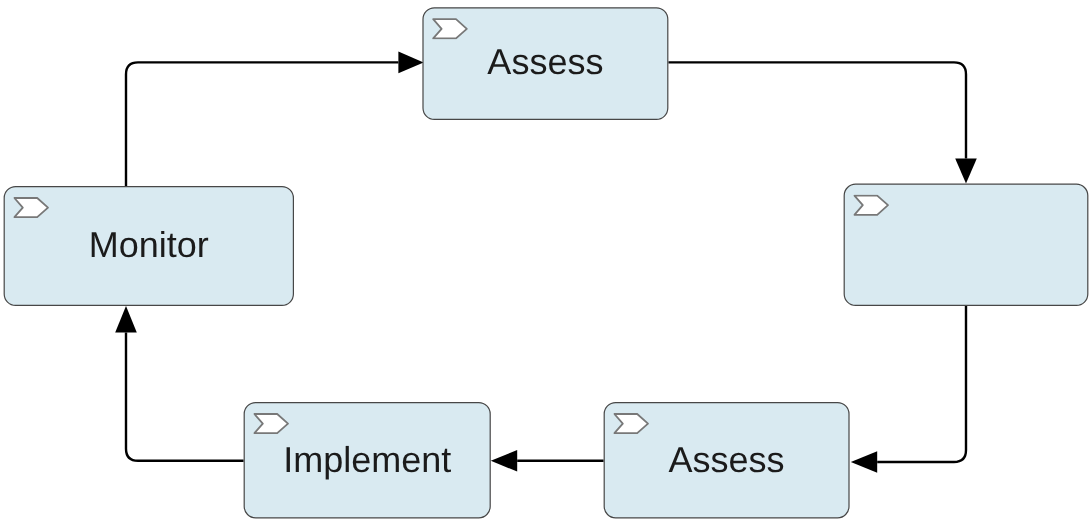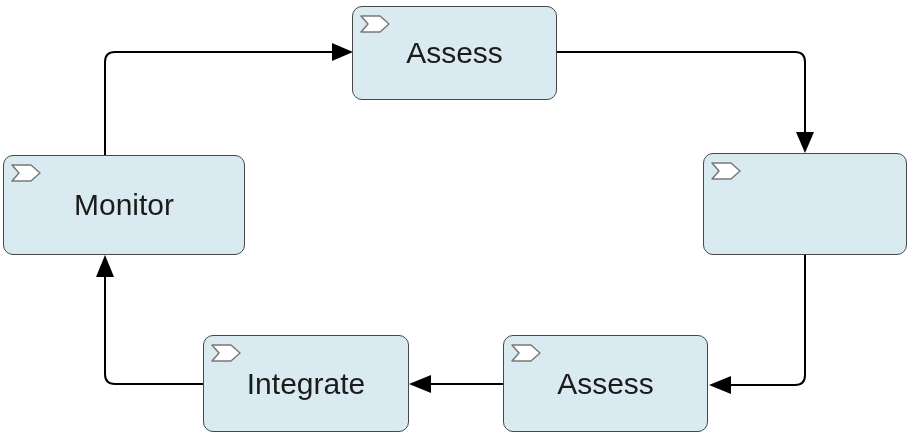--- a/index.html
+++ b/index.html
@@ -110,21 +110,21 @@
     <svg class="picon" viewBox="0 0 30 18">
       <polygon points="1,1 20,1 29,9 20,17 1,17 8,9"></polygon>
     </svg>
     <span class="label">Assess</span>
   </div>
 
   <div class="node" style="left:203px; top:335px; width:206px; height:97px;">
     <svg class="picon" viewBox="0 0 30 18">
       <polygon points="1,1 20,1 29,9 20,17 1,17 8,9"></polygon>
     </svg>
-    <span class="label">Integrate</span>
+    <span class="label">Implement</span>
   </div>
 
   <div class="node" style="left:3px; top:155px; width:242px; height:100px;">
     <svg class="picon" viewBox="0 0 30 18">
       <polygon points="1,1 20,1 29,9 20,17 1,17 8,9"></polygon>
     </svg>
     <span class="label">Monitor</span>
   </div>
 
 </div>

